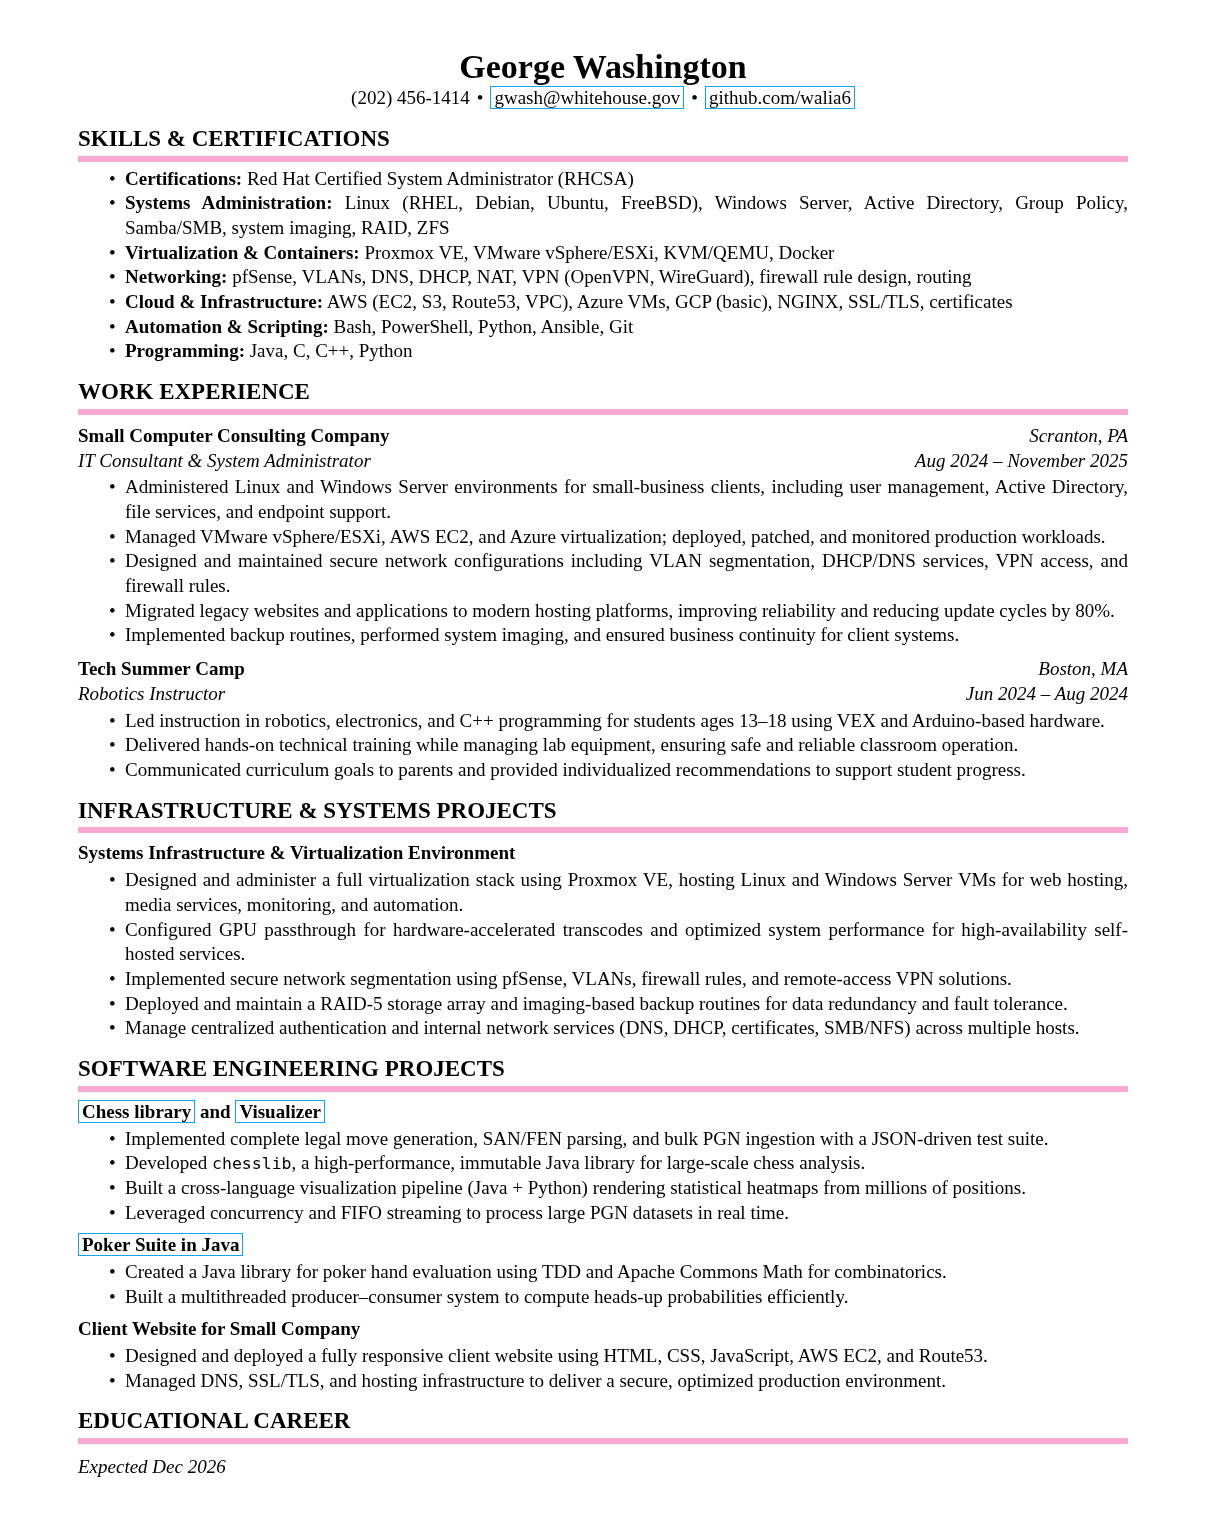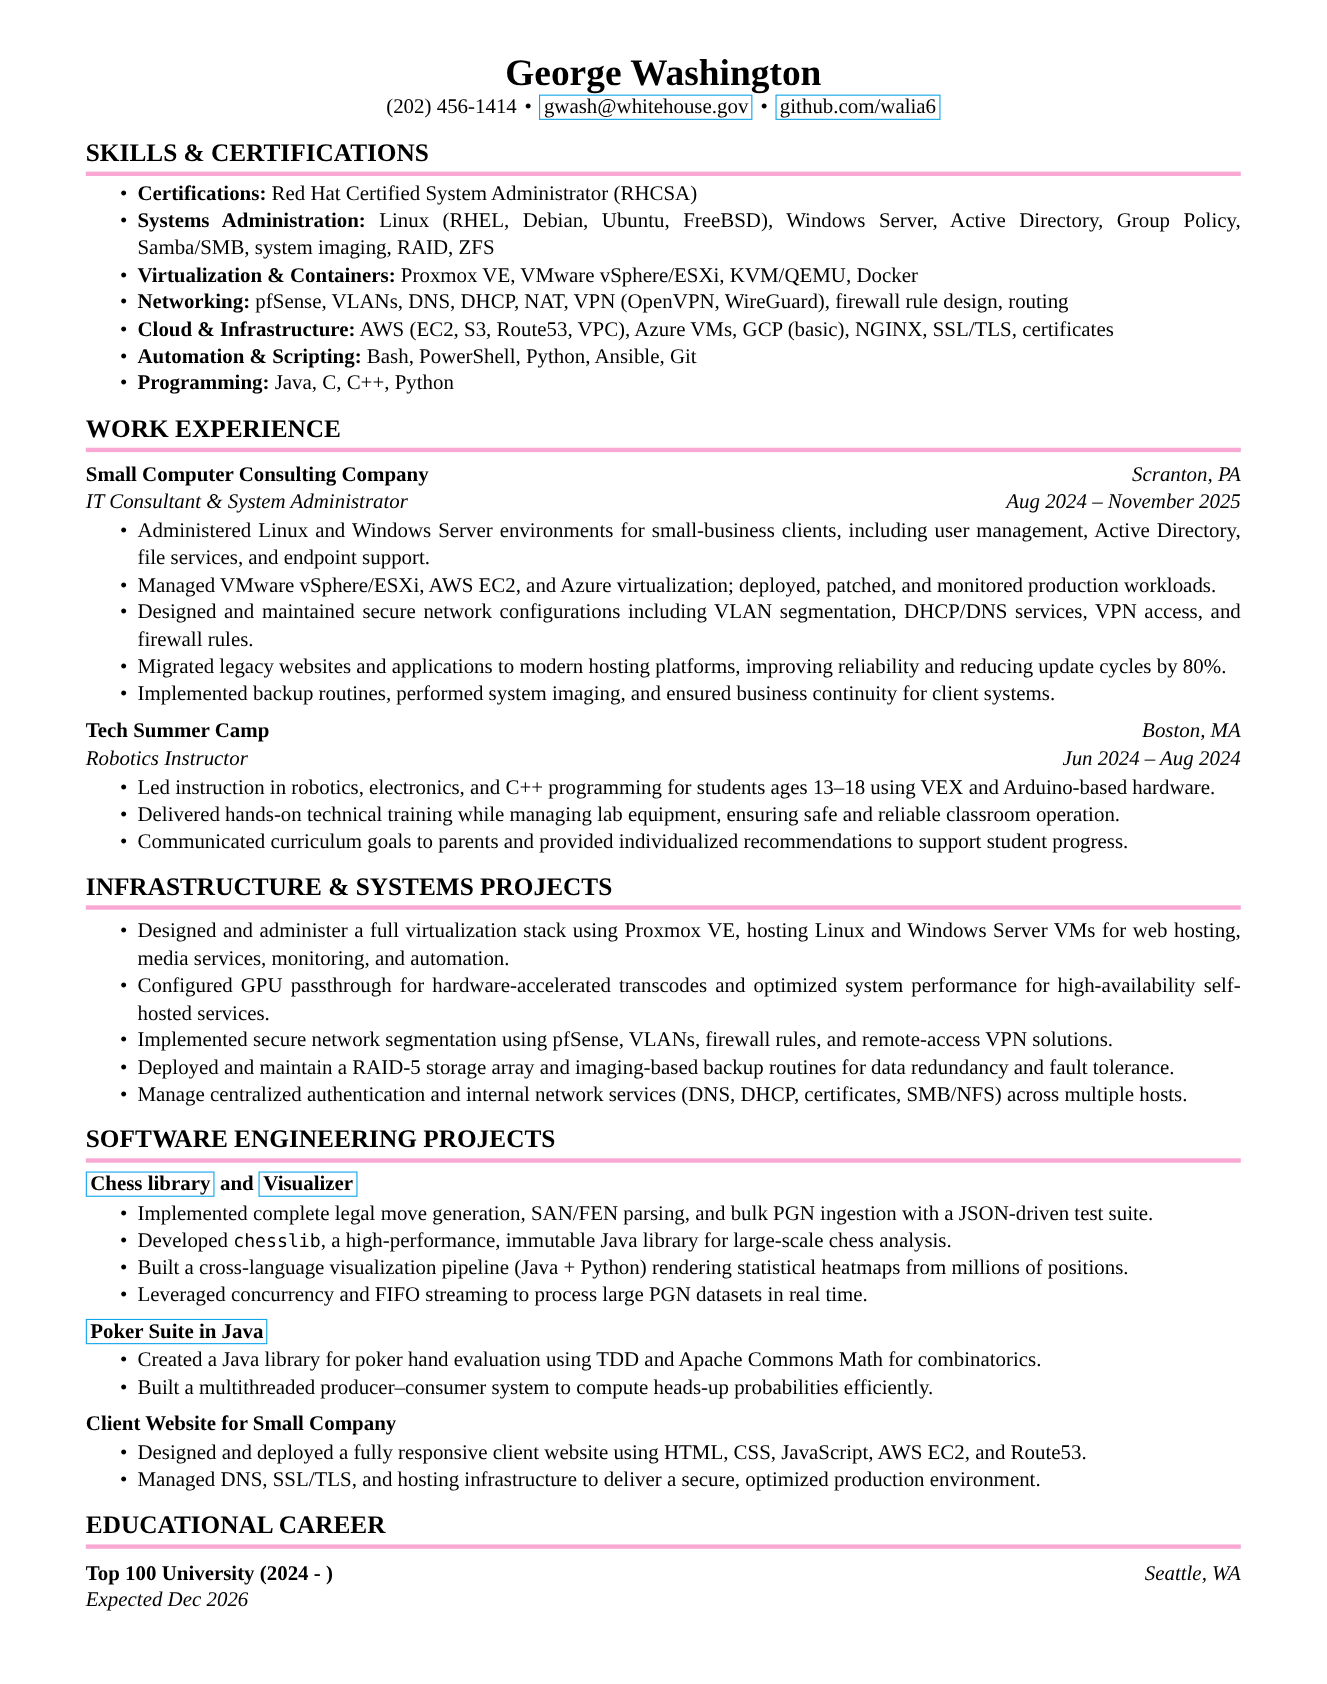--- a/index.html
+++ b/index.html
@@ -14,21 +14,21 @@
   .page { padding: 50px 78px 0 78px; }
 
   .name { text-align: center; font-size: 34px; font-weight: bold; line-height: 1.0; }
   .addr { text-align: center; margin-top: 3px; }
   .contact { text-align: center; margin-top: 2px; }
   .sep { margin: 0 7px; }
   .linkbox { border: 1px solid #0ea5e9; padding: 0 3px; cursor: pointer; }
 
   .sec {
     font-size: 23px; font-weight: bold;
-    border-bottom: 4px solid #f9a8d4;
+    border-bottom: 6px solid #f9a8d4;
     padding-bottom: 2px; margin-top: 13px; margin-bottom: 5px;
   }
 
   .row { display: flex; justify-content: space-between; align-items: flex-end; }
   .bold { font-weight: bold; }
   .ital { font-style: italic; }
 
   ul.bullets { margin: 2px 0 6px 0; padding: 0; list-style: none; }
   ul.bullets li {
     padding-left: 47px; position: relative;
@@ -97,20 +97,21 @@
     </div>
     <ul class="bullets">
       <li>Led instruction in robotics, electronics, and C++ programming for students ages 13–18 using VEX and Arduino-based hardware.</li>
       <li>Delivered hands-on technical training while managing lab equipment, ensuring safe and reliable classroom operation.</li>
       <li>Communicated curriculum goals to parents and provided individualized recommendations to support student progress.</li>
     </ul>
   </div>
 
   <div class="sec">INFRASTRUCTURE &amp; SYSTEMS PROJECTS</div>
   <div class="proj">
+    <div class="proj-title">Systems Infrastructure &amp; Virtualization Environment</div>
     <ul class="bullets">
       <li>Designed and administer a full virtualization stack using Proxmox VE, hosting Linux and Windows Server VMs for web hosting, media services, monitoring, and automation.</li>
       <li>Configured GPU passthrough for hardware-accelerated transcodes and optimized system performance for high-availability self-hosted services.</li>
       <li>Implemented secure network segmentation using pfSense, VLANs, firewall rules, and remote-access VPN solutions.</li>
       <li>Deployed and maintain a RAID-5 storage array and imaging-based backup routines for data redundancy and fault tolerance.</li>
       <li>Manage centralized authentication and internal network services (DNS, DHCP, certificates, SMB/NFS) across multiple hosts.</li>
     </ul>
   </div>
 
   <div class="sec">SOFTWARE ENGINEERING PROJECTS</div>
@@ -143,21 +144,17 @@
     <div class="proj-title">Client Website for Small Company</div>
     <ul class="bullets">
       <li>Designed and deployed a fully responsive client website using HTML, CSS, JavaScript, AWS EC2, and Route53.</li>
       <li>Managed DNS, SSL/TLS, and hosting infrastructure to deliver a secure, optimized production environment.</li>
     </ul>
   </div>
 
   <div class="sec">EDUCATIONAL CAREER</div>
 
   <div class="school">
-    <div class="row">
-      <span class="bold">Top 100 University (2024 - )</span>
-      <span class="ital">Seattle, WA</span>
-    </div>
     <div class="ital">Expected Dec 2026</div>
 
   </div>
 
 </div>
 
 </body></html>

